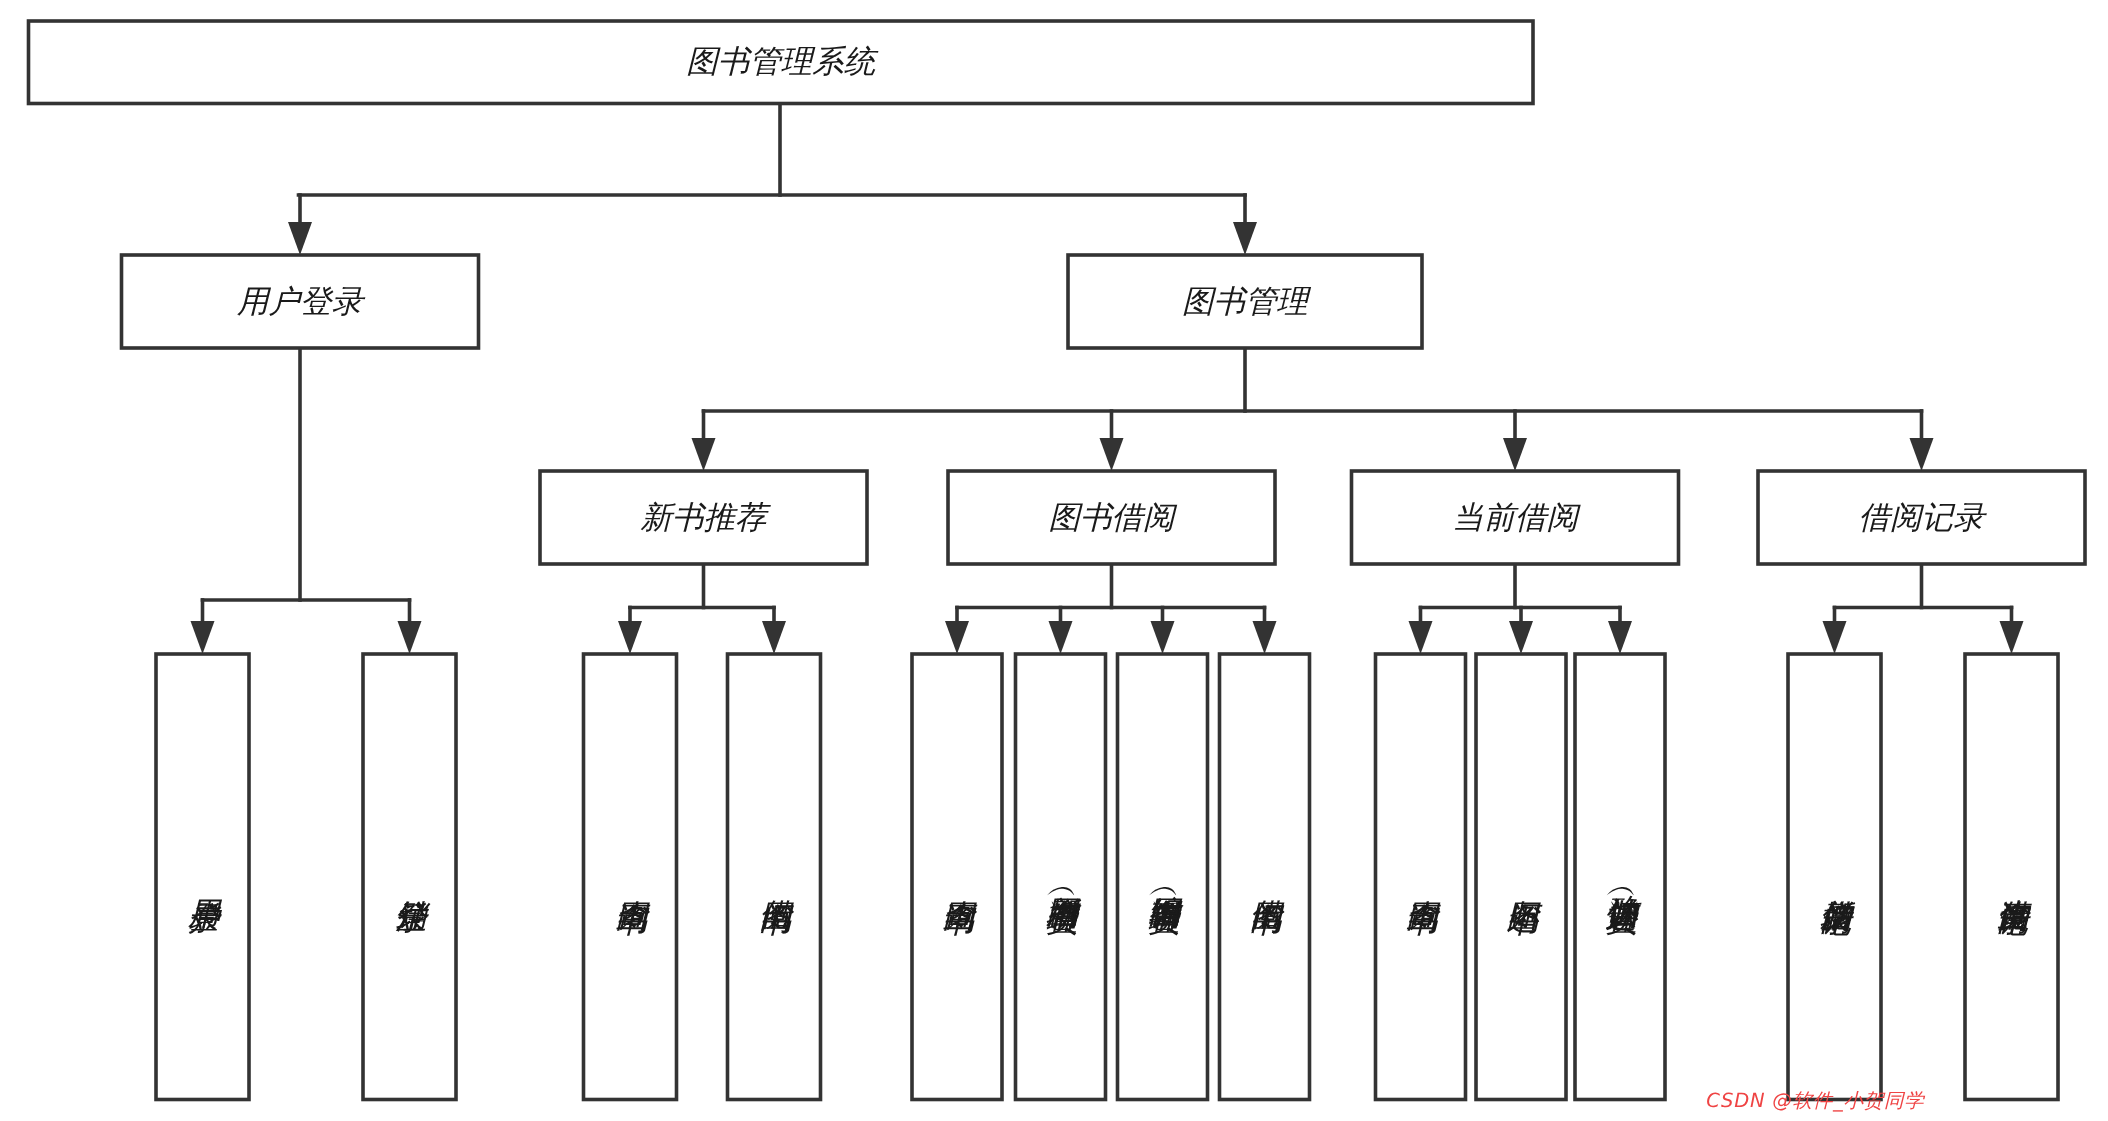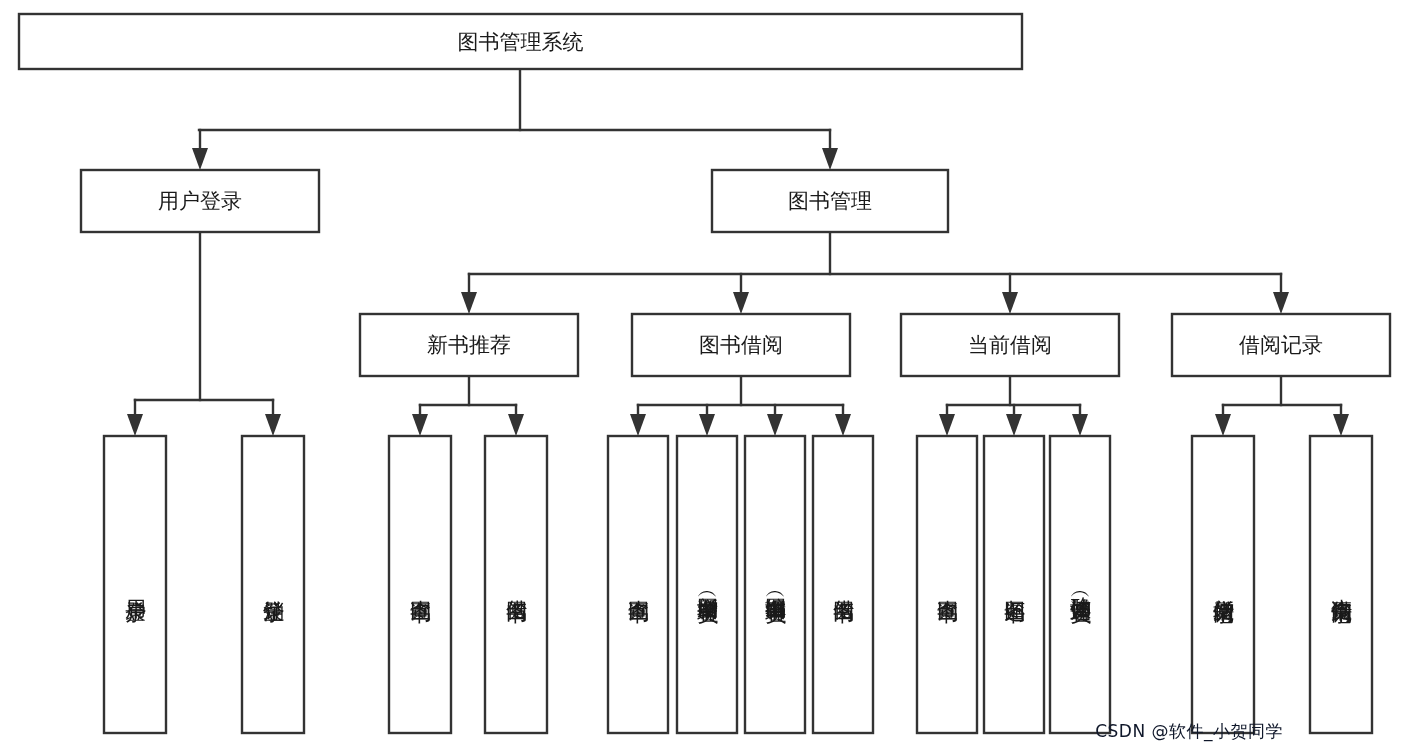--- a/index.html
+++ b/index.html
@@ -12,20 +12,21 @@
     width: 1405px;
     height: 747px;
     font-family: "DejaVu Sans", "Liberation Sans", sans-serif;
     overflow: hidden;
     position: relative;
   }
   #diagram-root {
     position: relative;
     width: 1291px;
     height: 747px;
+    font-style: italic;
   }
   svg.diagram-canvas {
     display: block;
     width: 1405px;
     height: 747px;
   }
   .node-box {
     fill: #ffffff;
     stroke: #333333;
     stroke-width: 2.4;
@@ -63,22 +64,22 @@
     color: #1a1a1a;
     letter-spacing: 1px;
     white-space: nowrap;
     text-align: center;
   }
   .watermark {
     position: absolute;
     right: 8px;
     bottom: 4px;
     font-family: "DejaVu Sans", "Liberation Sans", sans-serif;
-    font-size: 17px;
-    color: #0f172a;
+    font-size: 13px;
+    color: #ef4444;
     white-space: nowrap;
     letter-spacing: 0.5px;
   }
 </style>
 </head>
 <body>
 
 <div id="diagram-root">
 
   <svg class="diagram-canvas" viewBox="0 0 1405 747" xmlns="http://www.w3.org/2000/svg">

